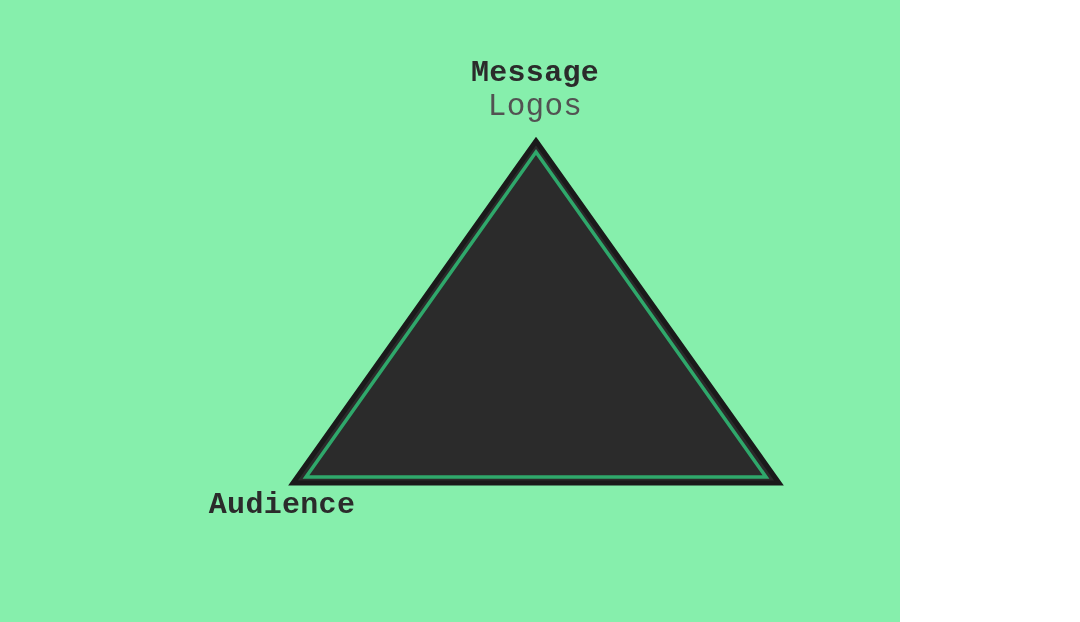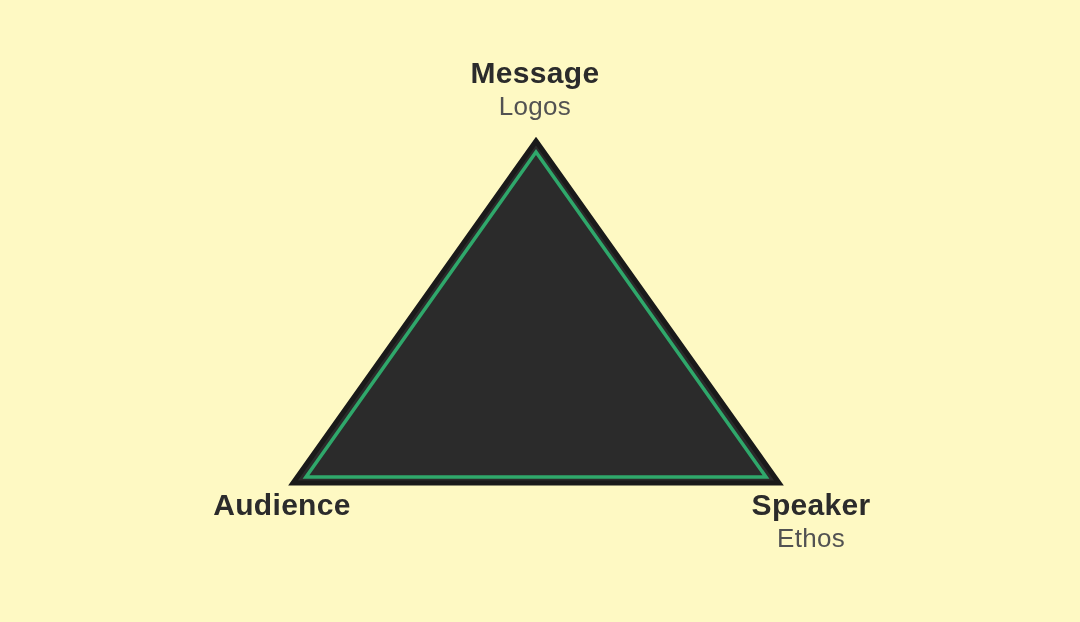--- a/index.html
+++ b/index.html
@@ -1,46 +1,46 @@
 <!DOCTYPE html>
 <html><head>
 <meta charset="utf-8">
 <style>
   html, body {
     margin: 0;
     padding: 0;
   }
   .canvas {
     position: relative;
-    width: 1080px;
+    width: 900px;
     height: 622px;
-    background: #fef9c3;
+    background: #86efac;
     overflow: hidden;
-    font-family: Liberation Sans, sans-serif;
+    font-family: Liberation Mono, monospace;
   }
   .triangle-svg {
     position: absolute;
     left: 0;
     top: 0;
   }
   .vertex-label {
     position: absolute;
     transform: translateX(-50%);
     text-align: center;
     white-space: nowrap;
   }
   .vertex-label .main {
     font-size: 30px;
     font-weight: 700;
     color: #2b2b2b;
     line-height: 34px;
     letter-spacing: 0.3px;
   }
   .vertex-label .sub {
-    font-size: 26px;
+    font-size: 31px;
     font-weight: 400;
     color: #525252;
     line-height: 33px;
     letter-spacing: 0.3px;
   }
   .label-top    { left: 535px; top: 56px; }
   .label-left   { left: 266px; top: 488px; margin-left: 16px; }
   .label-right  { left: 811px; top: 488px; }
 </style>
 </head>
@@ -58,18 +58,14 @@
 
   <div class="vertex-label label-top">
     <div class="main">Message</div>
     <div class="sub">Logos</div>
   </div>
 
   <div class="vertex-label label-left">
     <div class="main">Audience</div>
   </div>
 
-  <div class="vertex-label label-right">
-    <div class="main">Speaker</div>
-    <div class="sub">Ethos</div>
-  </div>
 
 </div>
 
 </body></html>

